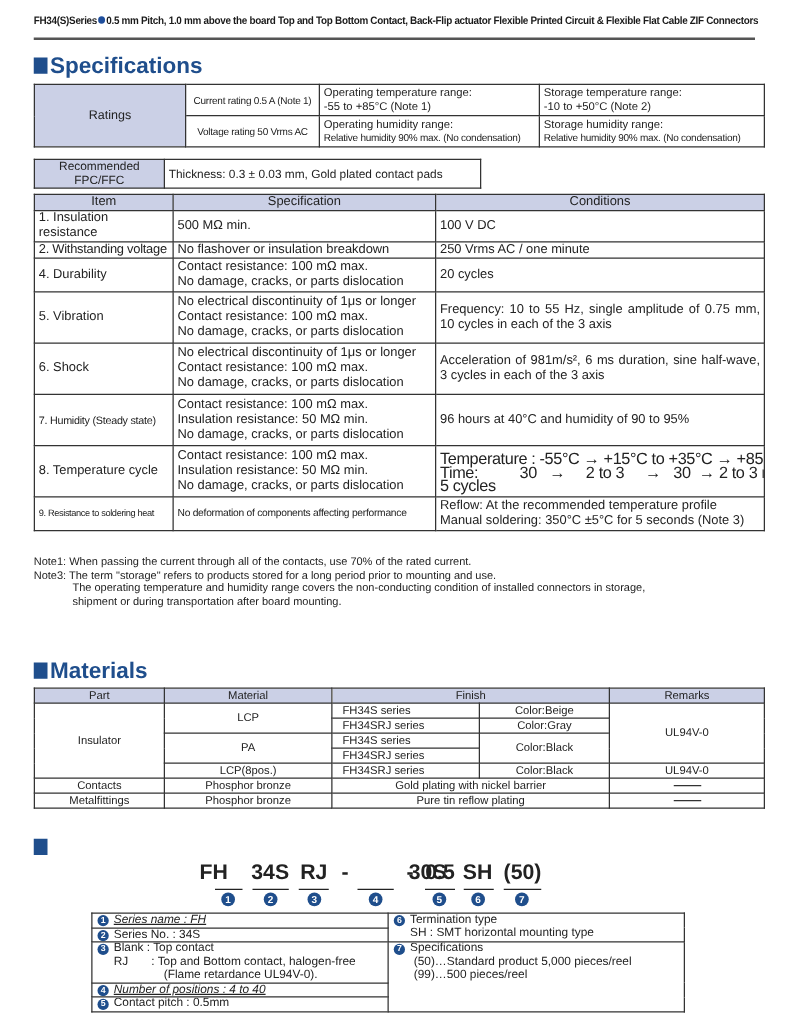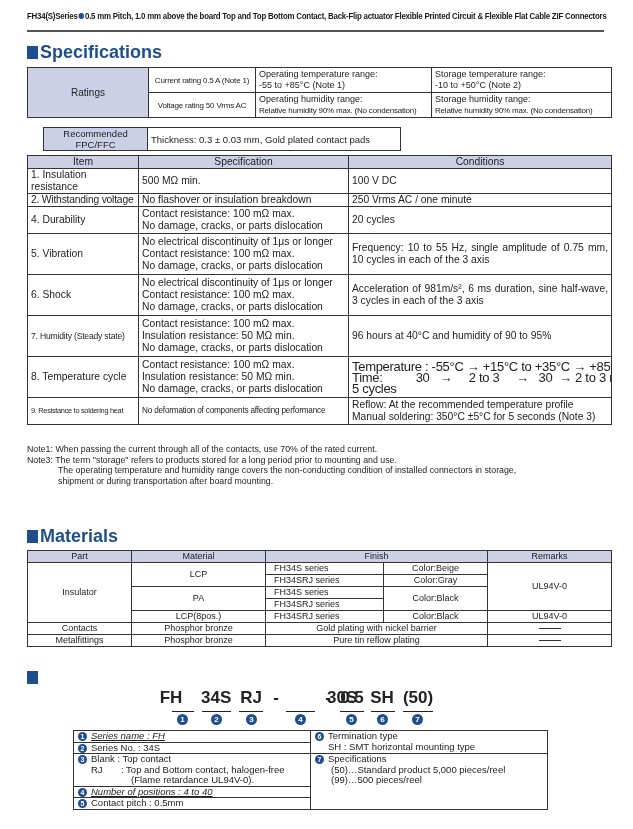--- a/index.html
+++ b/index.html
@@ -71,21 +71,21 @@
           <div class="small">Relative humidity 90% max. (No condensation)</div>
         </td>
     <td>
           <div>Storage humidity range:</div>
           <div class="small">Relative humidity 90% max. (No condensation)</div>
         </td>
   </tr>
 </tbody>
   </table>
 
-<table style="left:27px; top:127px; width:357px; height:17px;margin-left:16px;">
+<table style="left:27px; top:127px; width:357px; height:17px;">
   <colgroup>
       <col style="width:104px">
       <col style="width:253px">
     </colgroup>
   <tbody>
       <tr>
     <td class="shade" style="font-size:9.5px; text-align:center;">Recommended FPC/FFC</td>
     <td style="font-size:9.5px;">Thickness: 0.3 ± 0.03 mm, Gold plated contact pads</td>
   </tr>
 </tbody>

